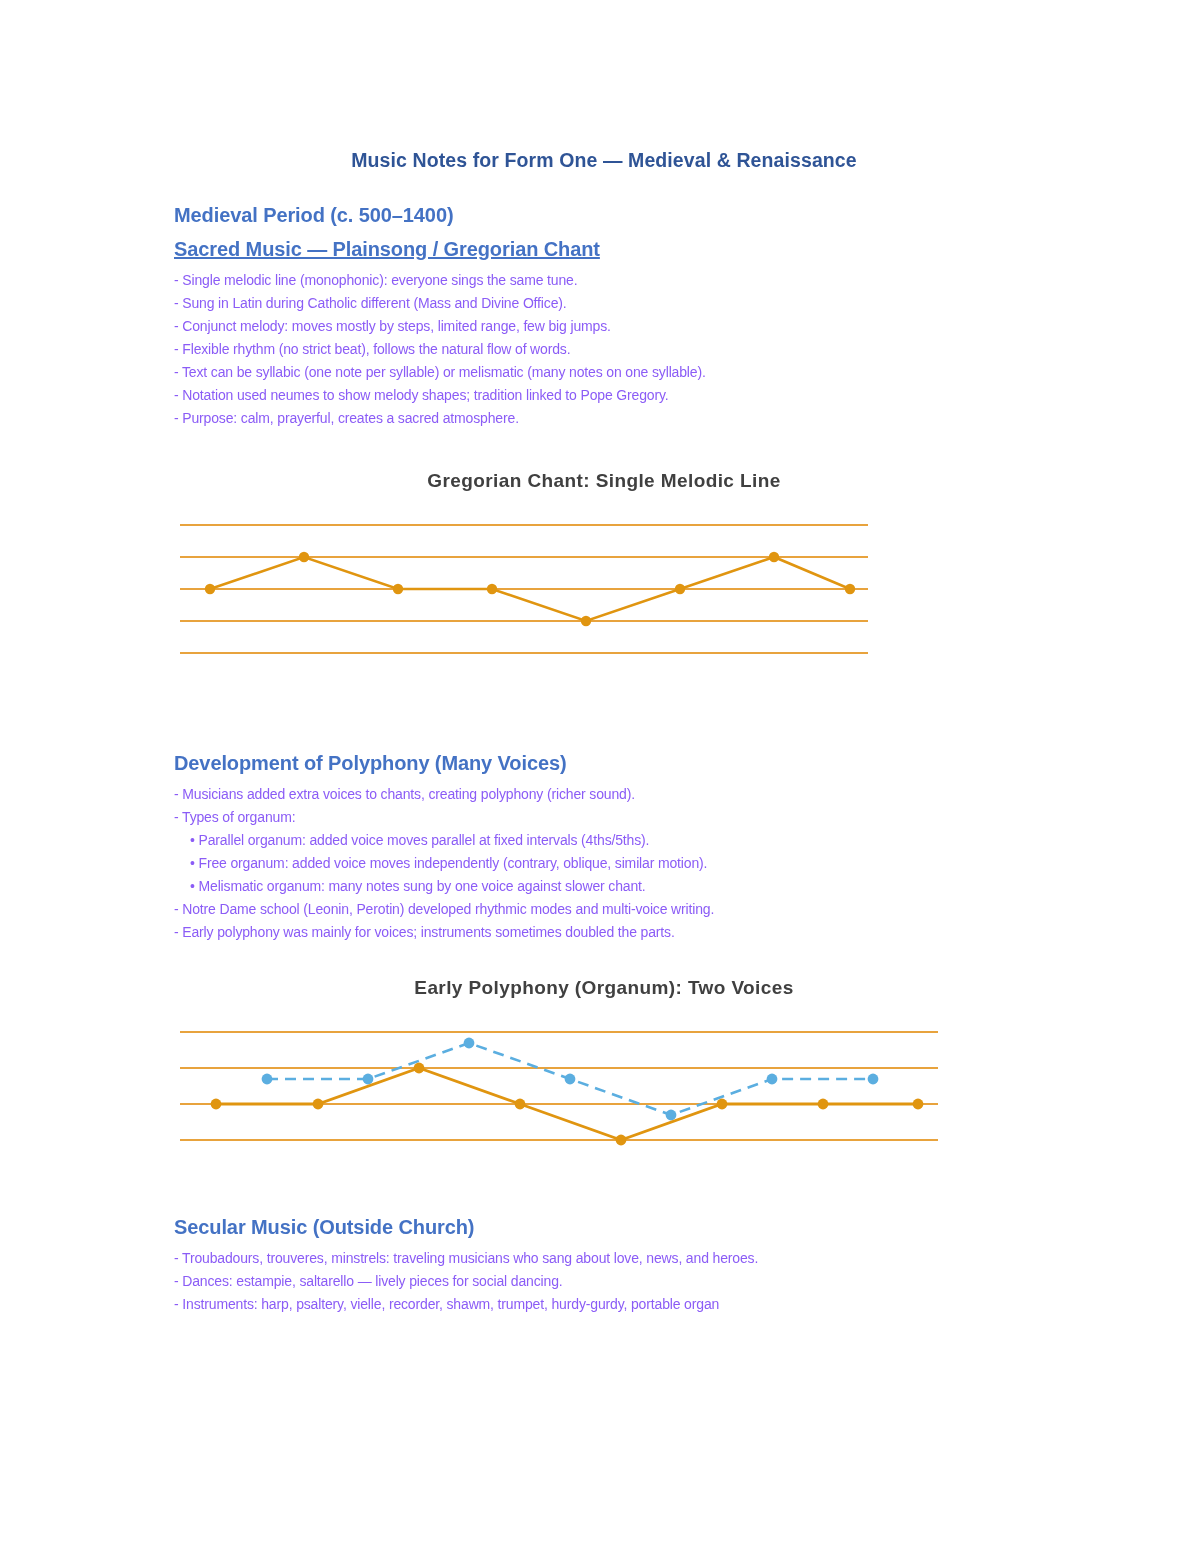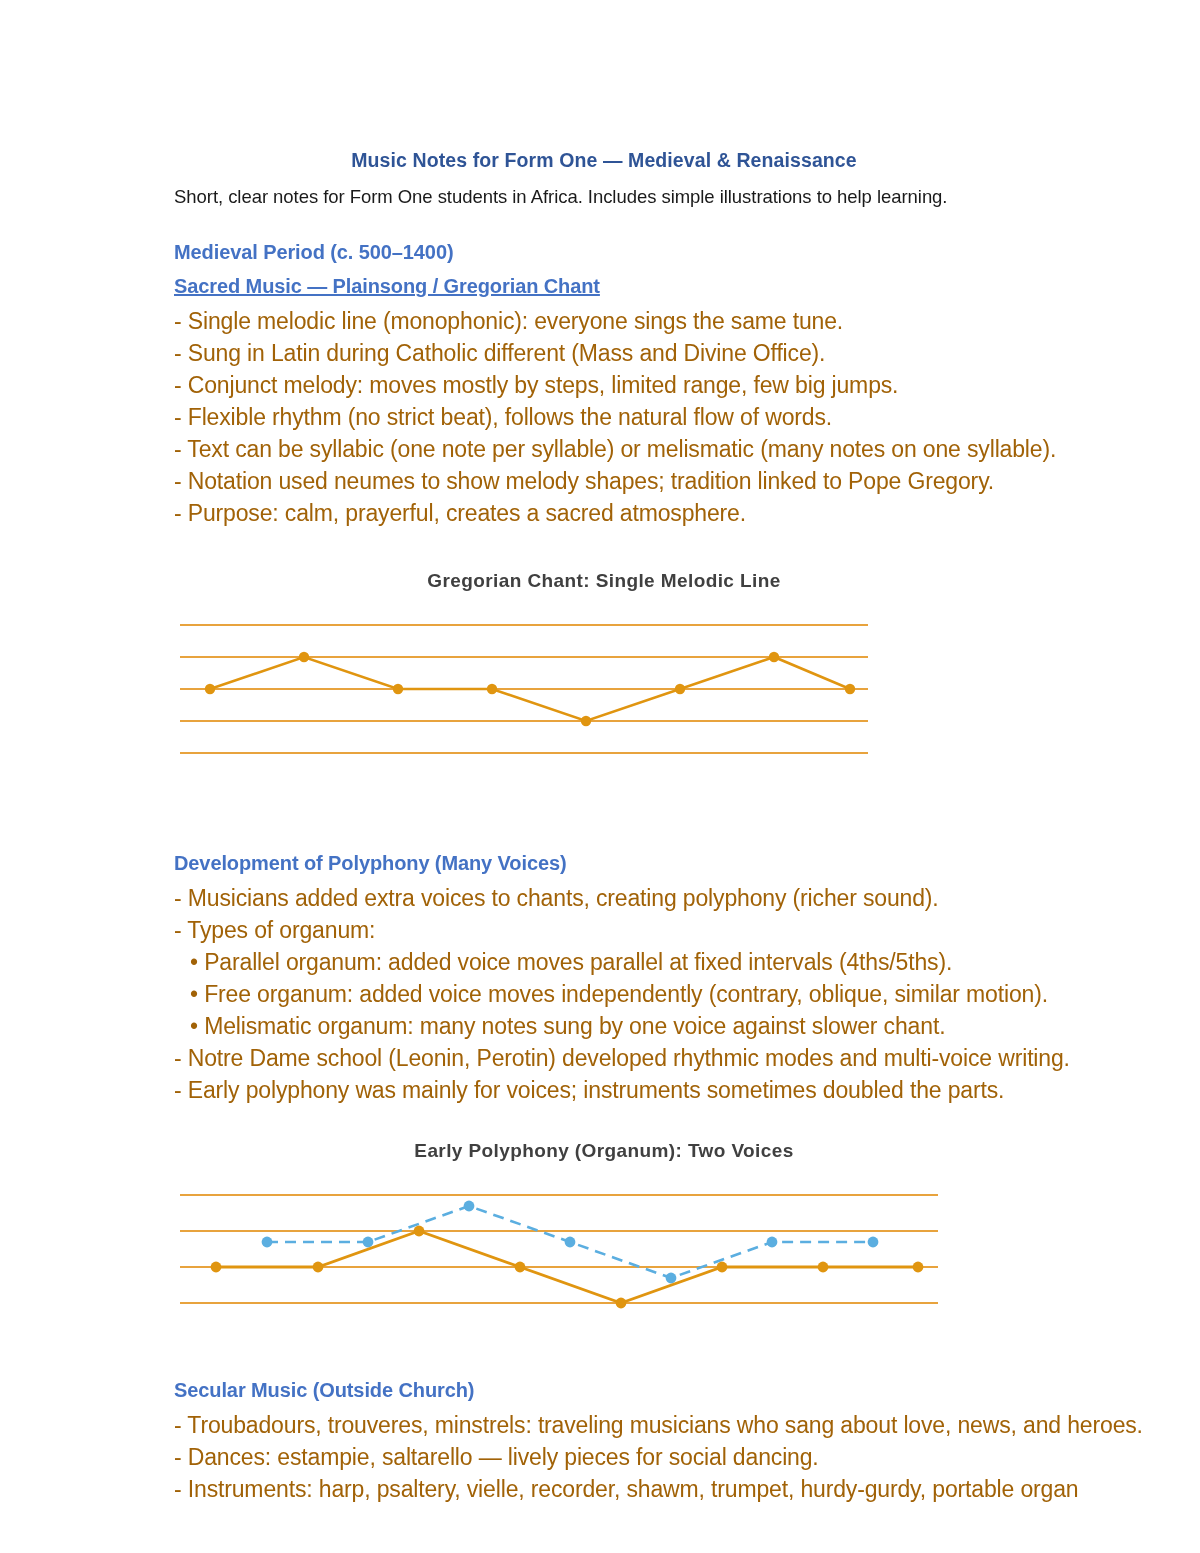--- a/index.html
+++ b/index.html
@@ -58,22 +58,22 @@
   .section-heading.h-main { padding-top: 30px; }
   .section-heading.h-sub  { padding-top: 7px; text-decoration: underline; }
   .section-heading.h-gap  { padding-top: 0px; }
 
   .bullets {
     list-style: none;
     margin: 0;
     padding: 0;
   }
   .bullets li {
-    font-size: 23px;
-    color: #a16207;
+    font-size: 14px;
+    color: #8b5cf6;
     line-height: 1.0;
     padding: 9px 0 0 0;
     letter-spacing: -0.15px;
     white-space: nowrap;
   }
   .bullets li.dash::before {
     content: "- ";
   }
   .bullets li.dot {
     padding-left: 16px;
@@ -110,21 +110,20 @@
   .spacer-1 { height: 85px; }
   .spacer-2 { height: 40px; }
 </style>
 </head>
 <body>
 
 <div class="page">
   <div class="content">
 
     <h1 class="doc-title">Music Notes for Form One — Medieval &amp; Renaissance</h1>
-    <p class="doc-subtitle">Short, clear notes for Form One students in Africa. Includes simple illustrations to help learning.</p>
 
     <h2 class="section-heading h-main">Medieval Period (c. 500–1400)</h2>
     <h3 class="section-heading h-sub">Sacred Music — Plainsong / Gregorian Chant</h3>
 
     <ul class="bullets first">
       <li class="dash">Single melodic line (monophonic): everyone sings the same tune.</li>
       <li class="dash">Sung in Latin during Catholic different (Mass and Divine Office).</li>
       <li class="dash">Conjunct melody: moves mostly by steps, limited range, few big jumps.</li>
       <li class="dash">Flexible rhythm (no strict beat), follows the natural flow of words.</li>
       <li class="dash">Text can be syllabic (one note per syllable) or melismatic (many notes on one syllable).</li>

